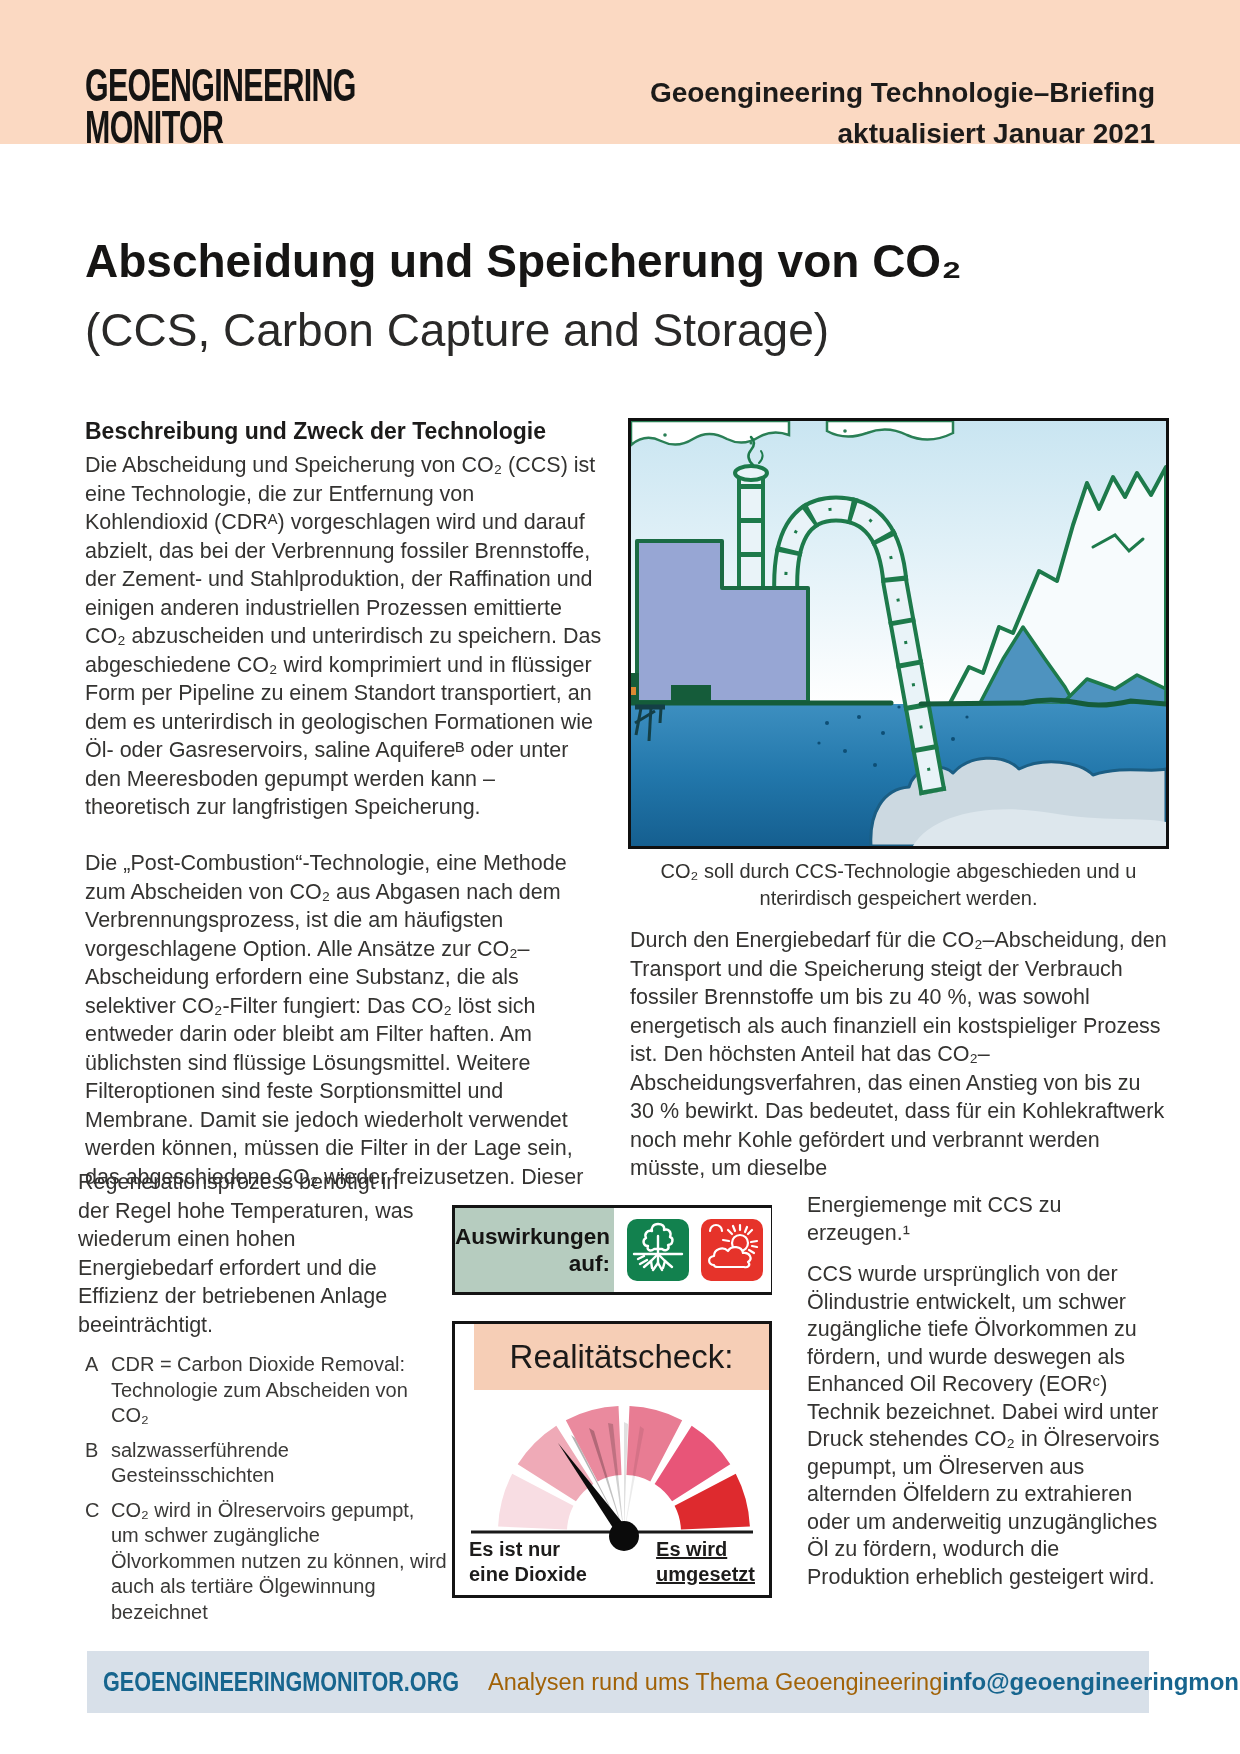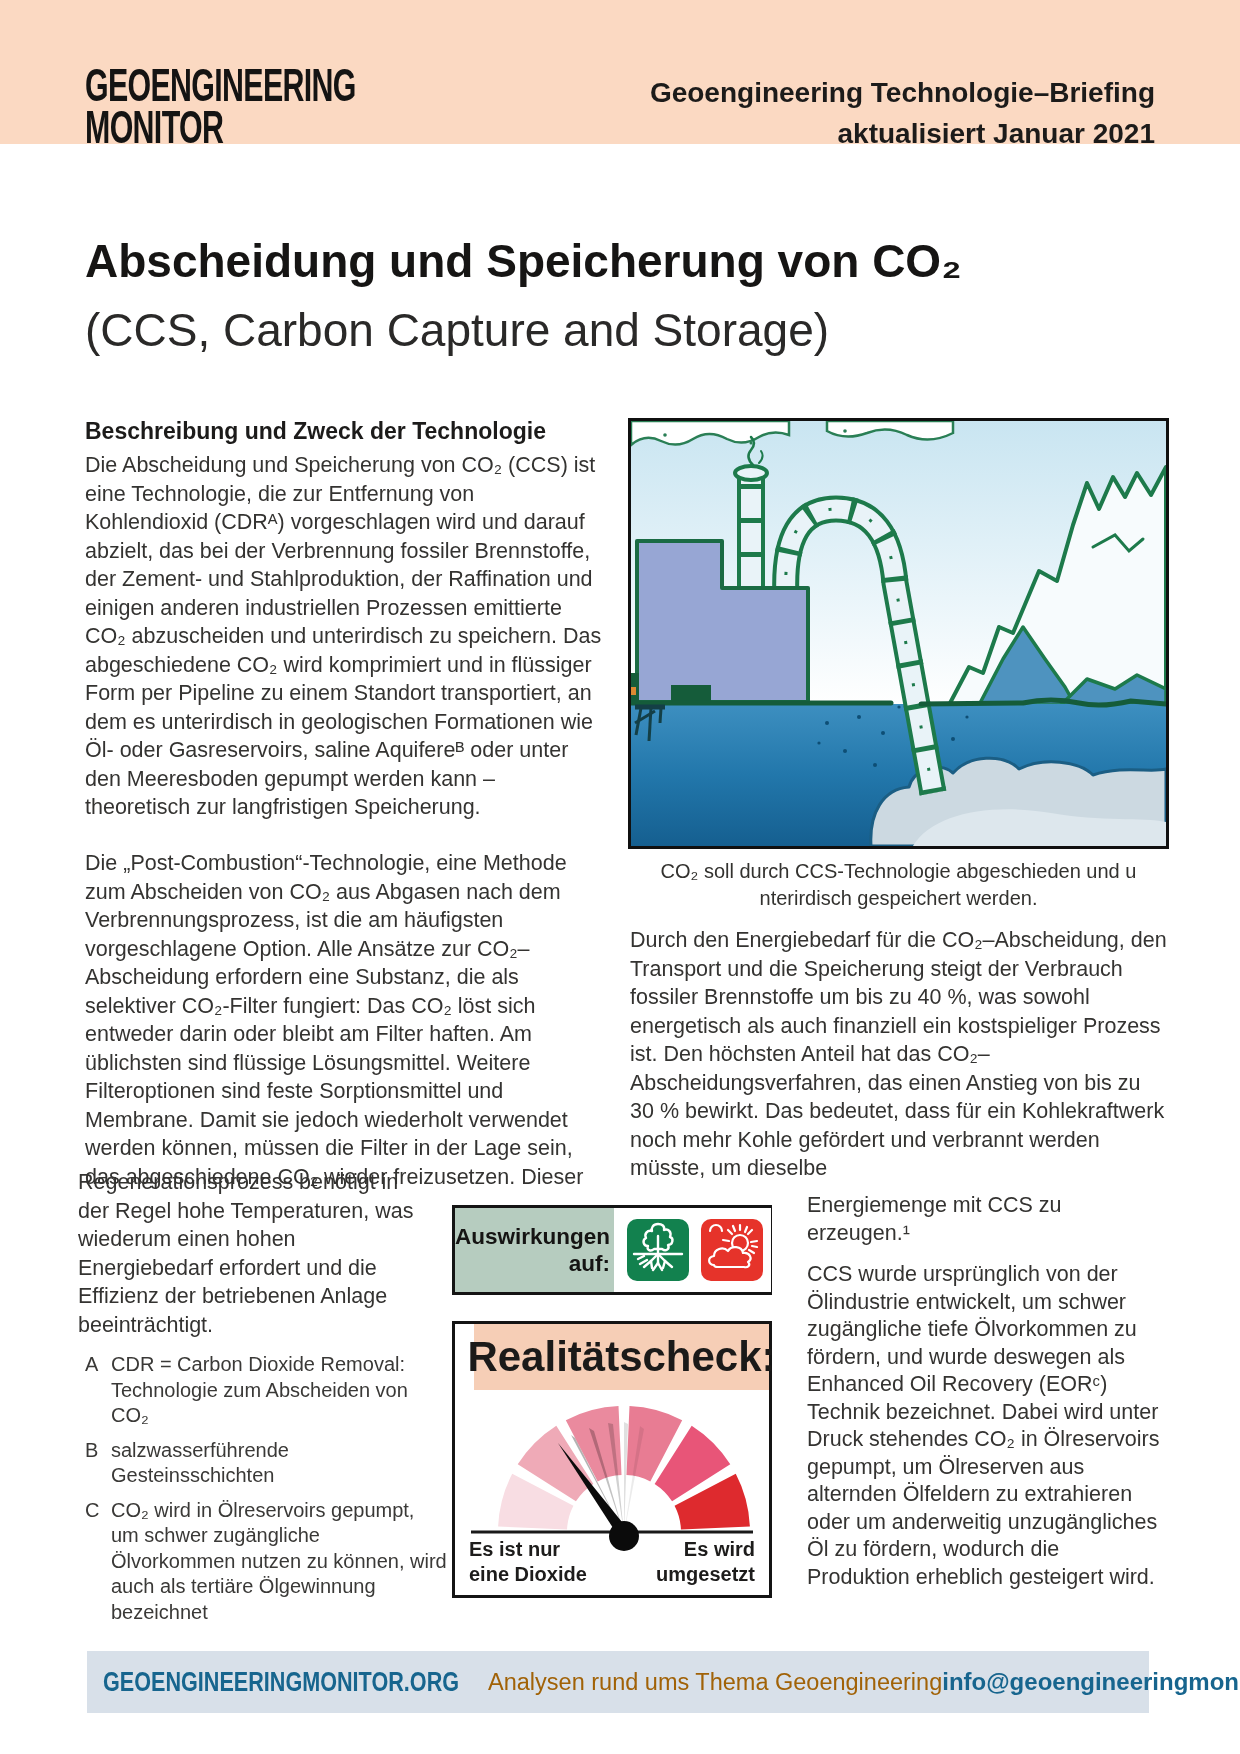--- a/index.html
+++ b/index.html
@@ -39,25 +39,25 @@
   
   .impacts{left:452px;top:1205px;width:320px;height:90px;border:3px solid #141414;
            display:flex;box-sizing:border-box;background:#ffffff;}
   .impacts-label{flex:1 1 auto;background:#b6ccbf;display:flex;flex-direction:column;justify-content:center;
                  text-align:right;padding-right:4px;font-weight:700;font-size:22.5px;line-height:27px;color:#151413;}
   .impacts-icons{flex:0 0 auto;display:flex;align-items:center;gap:10px;padding:0 7px 0 12px;background:#fff;}
   .tile{width:64px;height:64px;display:block;}
   
   .reality{left:452px;top:1321px;width:320px;height:277px;border:3px solid #141414;box-sizing:border-box;background:#fff;}
   .reality-head{height:66px;background:#f6ceb6;display:flex;align-items:center;justify-content:center;
-                font-weight:700;font-size:42px;color:#1b1a19;margin-left:19px;}
+                font-weight:400;font-size:33px;color:#1b1a19;margin-left:19px;}
   .gauge-wrap{position:relative;width:314px;height:205px;}
   .gauge-label{position:absolute;bottom:8px;font-weight:700;font-size:20px;line-height:25px;color:#1d1c1b;}
   .gauge-label.left{left:14px;text-align:left;}
-  .gauge-label.right{right:14px;text-align:right;}
+  .gauge-label.right{right:14px;text-align:left;text-decoration:underline;}
   
   .footer{left:87px;top:1651px;width:1062px;height:62px;background:#d8e0e9;
           display:flex;align-items:center;padding:0 14px 0 16px;box-sizing:border-box;}
   .footer .site{font-weight:800;font-size:27px;color:#17658e;transform:scaleX(0.8);transform-origin:left center;white-space:nowrap;}
   .footer .tagline{font-size:23.5px;color:#a16207;margin-left:-60px;white-space:nowrap;}
   .footer .email{margin-left:auto;font-weight:700;font-size:24px;color:#17658e;white-space:nowrap;}
 </style>
 </head>
 <body>
 

